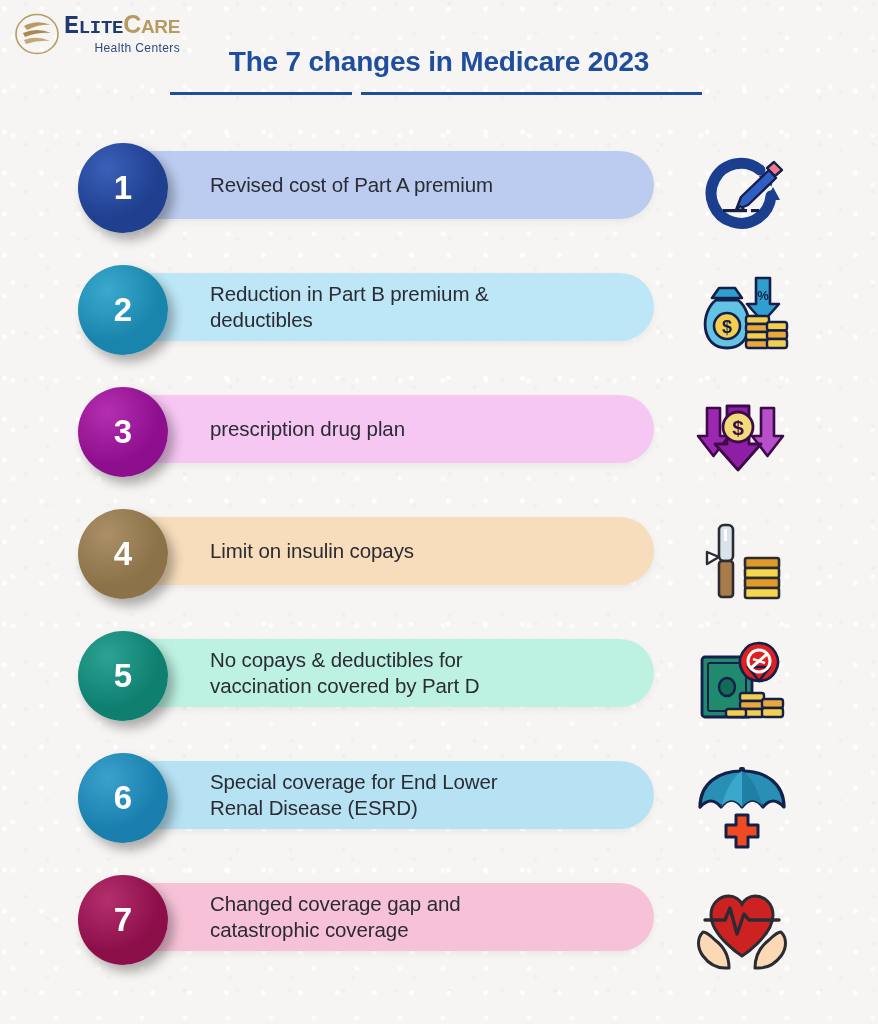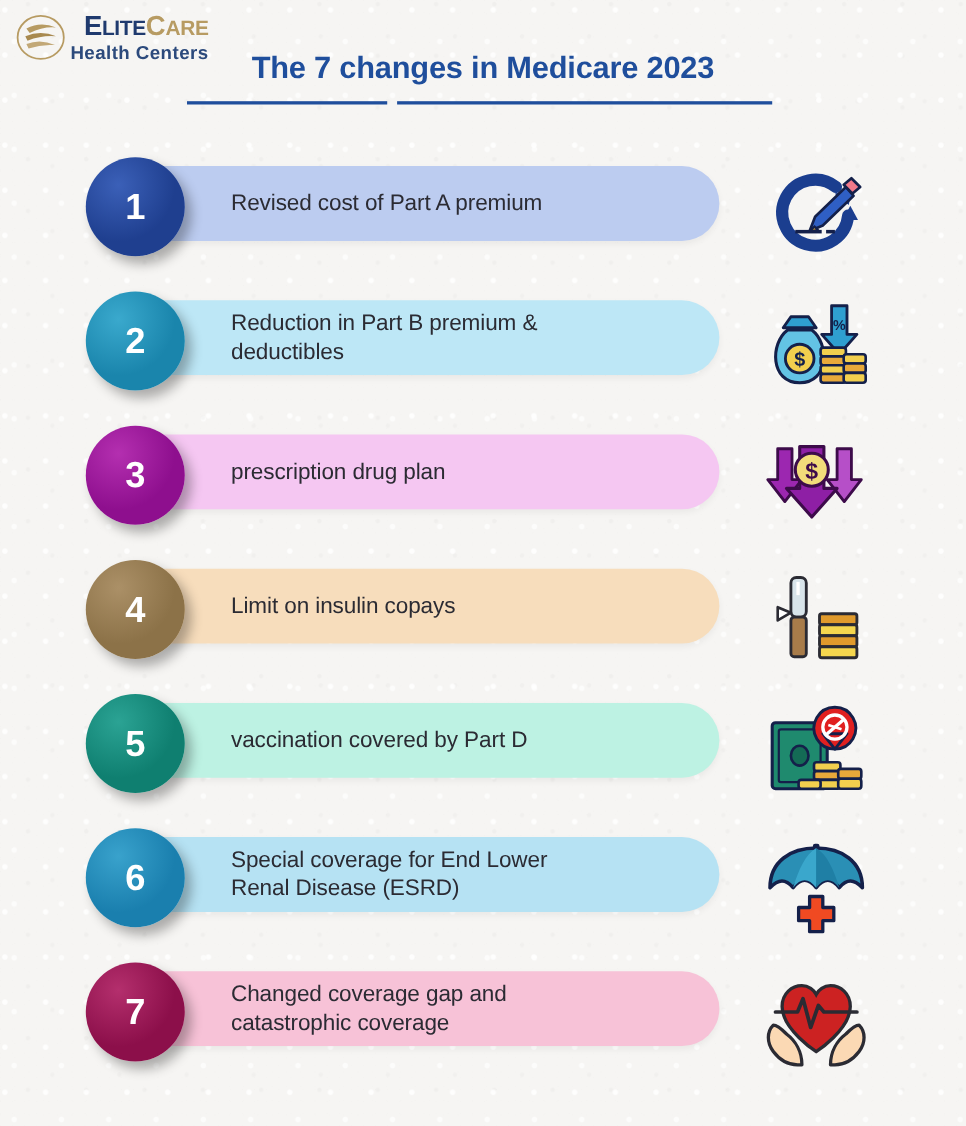--- a/index.html
+++ b/index.html
@@ -45,27 +45,27 @@
     flex-direction: column;
     align-items: flex-end;
     line-height: 1;
   }
   #logo-main {
     font-size: 25px;
     font-weight: bold;
     letter-spacing: -0.3px;
     white-space: nowrap;
   }
-  #logo-main .w1 { color: #1f3a6e; }
+  #logo-main .w1 { color: #1f3a6e; font-family: Liberation Mono, monospace; }
   #logo-main .w2 { color: #b79b62; text-align: right; }
   #logo-main .cap { font-size: 25px; }
   #logo-main .sm { font-size: 19px; }
   #logo-sub {
-    font-size: 17px;
-    font-weight: bold;
+    font-size: 12px;
+    font-weight: normal;
     color: #2c4a7c;
     letter-spacing: 0.4px;
     margin-top: 3px;
   }
 
   
   #title-wrap {
     position: absolute;
     left: 0; right: 0;
     top: 46px;
@@ -267,21 +267,21 @@
         <rect x="47" y="39" width="34" height="10" rx="2" fill="#e09a2c"></rect>
         <rect x="47" y="49" width="34" height="10" rx="2" fill="#f5d64e"></rect>
         <rect x="47" y="59" width="34" height="10" rx="2" fill="#e09a2c"></rect>
         <rect x="47" y="69" width="34" height="10" rx="2" fill="#f5d64e"></rect>
       </g>
     </svg>
         </div>
       </div>
       <div class="row">
         <div class="bar" style="background: rgb(189, 242, 227);">
-          <div class="bar-text"><span class="l2">vaccination covered by Part D</span></div>
+          <div class="bar-text"><span>No copays &amp; deductibles for</span><span class="l2">vaccination covered by Part D</span></div>
         </div>
         <div class="circle" style="background: radial-gradient(circle at 33% 28%, rgb(43, 163, 148) 0%, rgb(15, 127, 112) 58%, rgb(15, 127, 112) 100%);">
           <span>5</span>
         </div>
         <div class="icon">
     <svg width="92" height="84" viewBox="0 0 92 84">
       <rect x="6" y="16" width="50" height="60" rx="3" fill="#1f8a6e" stroke="#14204a" stroke-width="2.8"></rect>
       <rect x="12" y="22" width="38" height="48" rx="2" fill="none" stroke="#14204a" stroke-width="2"></rect>
       <ellipse cx="31" cy="46" rx="8" ry="9" fill="#146b55" stroke="#14204a" stroke-width="2.4"></ellipse>
       <g stroke="#14204a" stroke-width="2.4">

